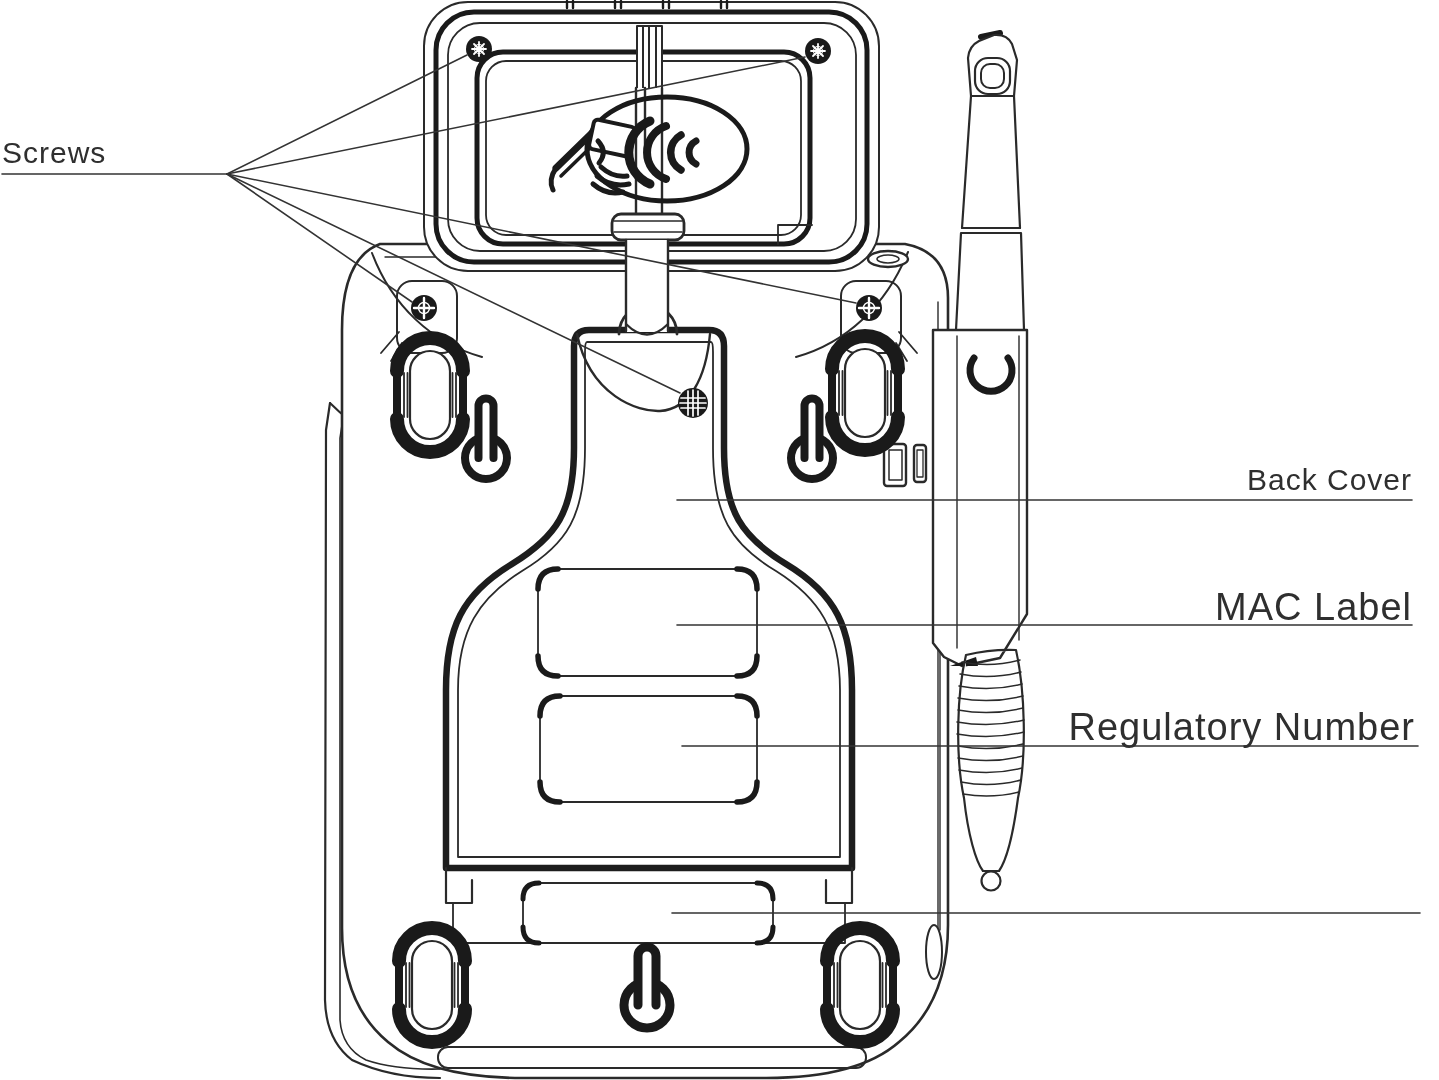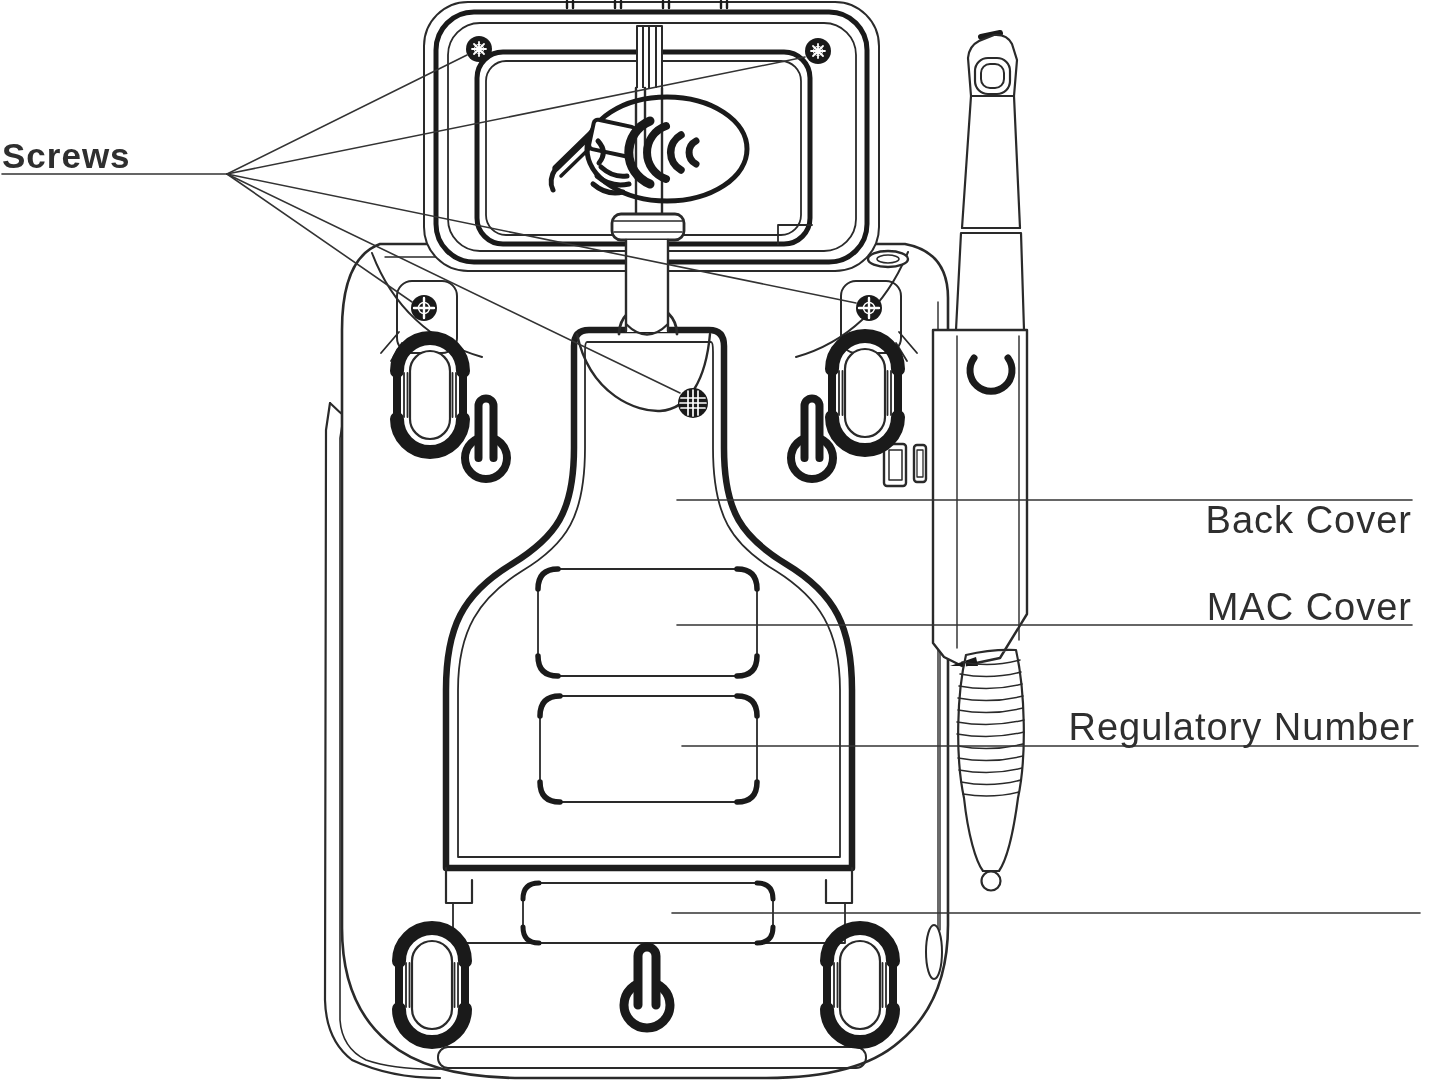--- a/index.html
+++ b/index.html
@@ -2,22 +2,22 @@
 <html><head>
 <meta charset="utf-8">
 <style>
   html,body{margin:0;padding:0;background:#fff;}
   #stage{position:relative;width:1439px;height:1080px;background:#fff;overflow:hidden;
          font-family:"Liberation Sans",sans-serif;color:#2b2b2b;}
   #art{position:absolute;left:0;top:0;width:1439px;height:1080px;}
   .callout{position:absolute;white-space:pre;letter-spacing:1px;color:#2f2f2f;}
   .co-left{text-align:left;}
   .co-right{text-align:right;}
-  #screws-label{left:2px;top:136px;font-size:35px;font-weight:bold;}
-  #back-cover-label{right:27px;top:463px;font-size:38px;margin-top:36px;}
+  #screws-label{left:2px;top:136px;font-size:30px;}
+  #back-cover-label{right:27px;top:463px;font-size:30px;}
   #mac-label{right:27px;top:586px;font-size:38px;}
   #regulatory-label{right:24px;top:706px;font-size:38px;}
   #part-serial-label{right:30px;top:828px;font-size:38px;line-height:41px;}
 </style>
 </head>
 <body>
 
 <div id="stage">
 
 <svg id="art" viewBox="0 0 1439 1080" fill="none" stroke-linecap="round" stroke-linejoin="round">
@@ -225,15 +225,15 @@
     </g>
     <path d="M677,500 L1412,500"></path>
     <path d="M677,625 L1412,625"></path>
     <path d="M682,746 L1418,746"></path>
     <path d="M672,913 L1420,913"></path>
   </g>
 </svg>
 
   <div class="callout co-left" id="screws-label">Screws</div>
   <div class="callout co-right" id="back-cover-label">Back Cover</div>
-  <div class="callout co-right" id="mac-label">MAC Cover</div>
+  <div class="callout co-right" id="mac-label">MAC Label</div>
   <div class="callout co-right" id="regulatory-label">Regulatory Number</div>
 </div>
 
 </body></html>

